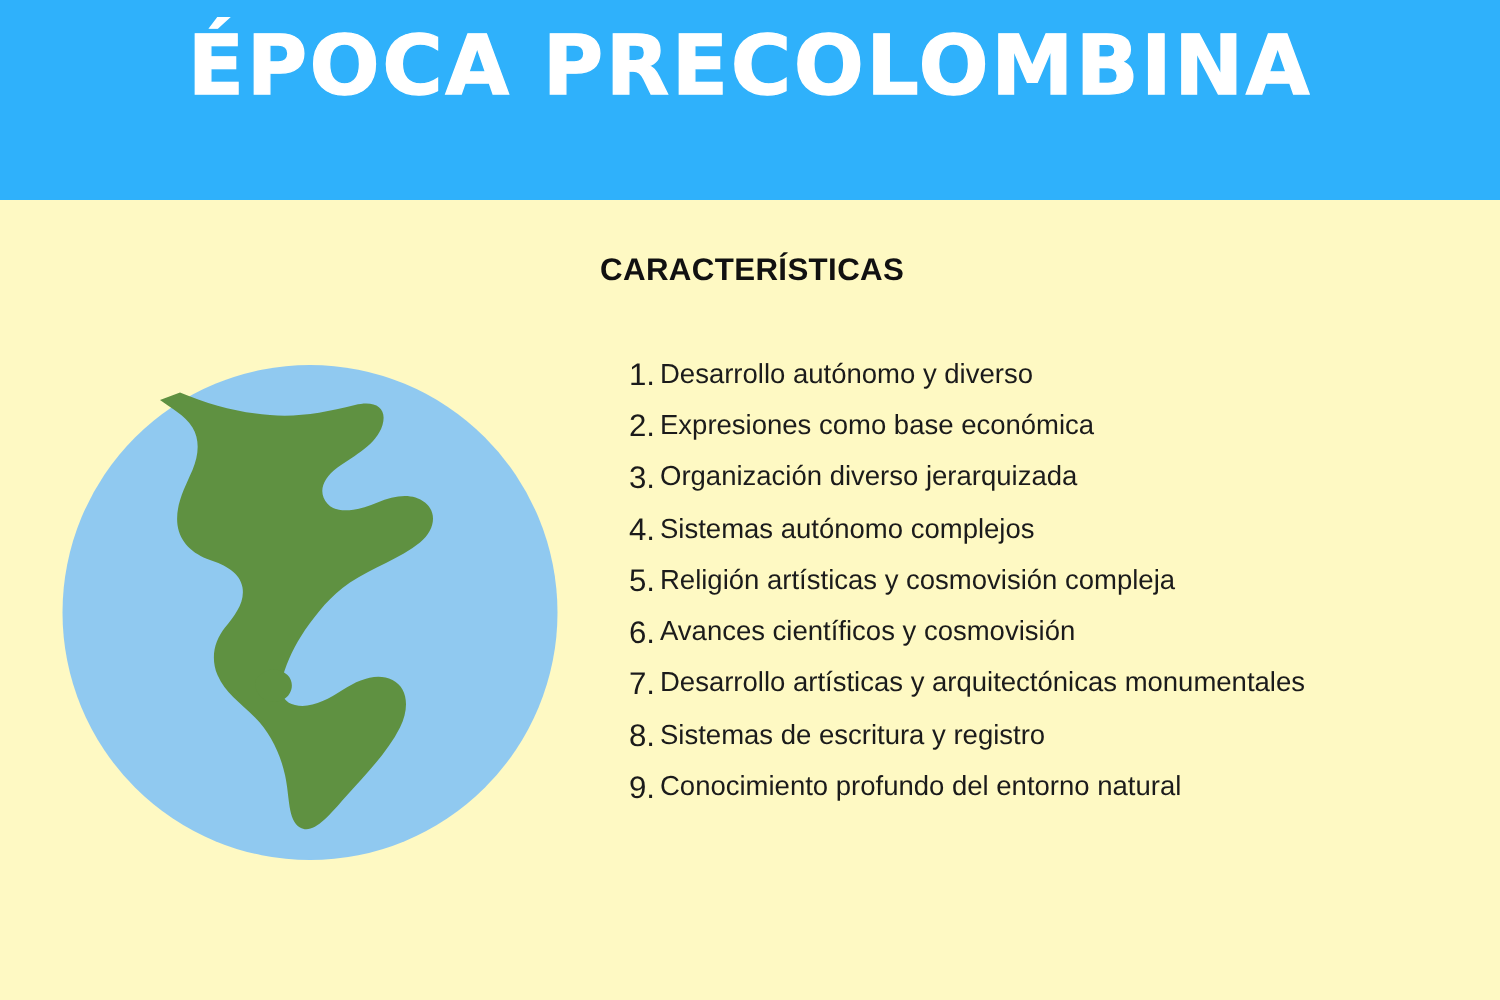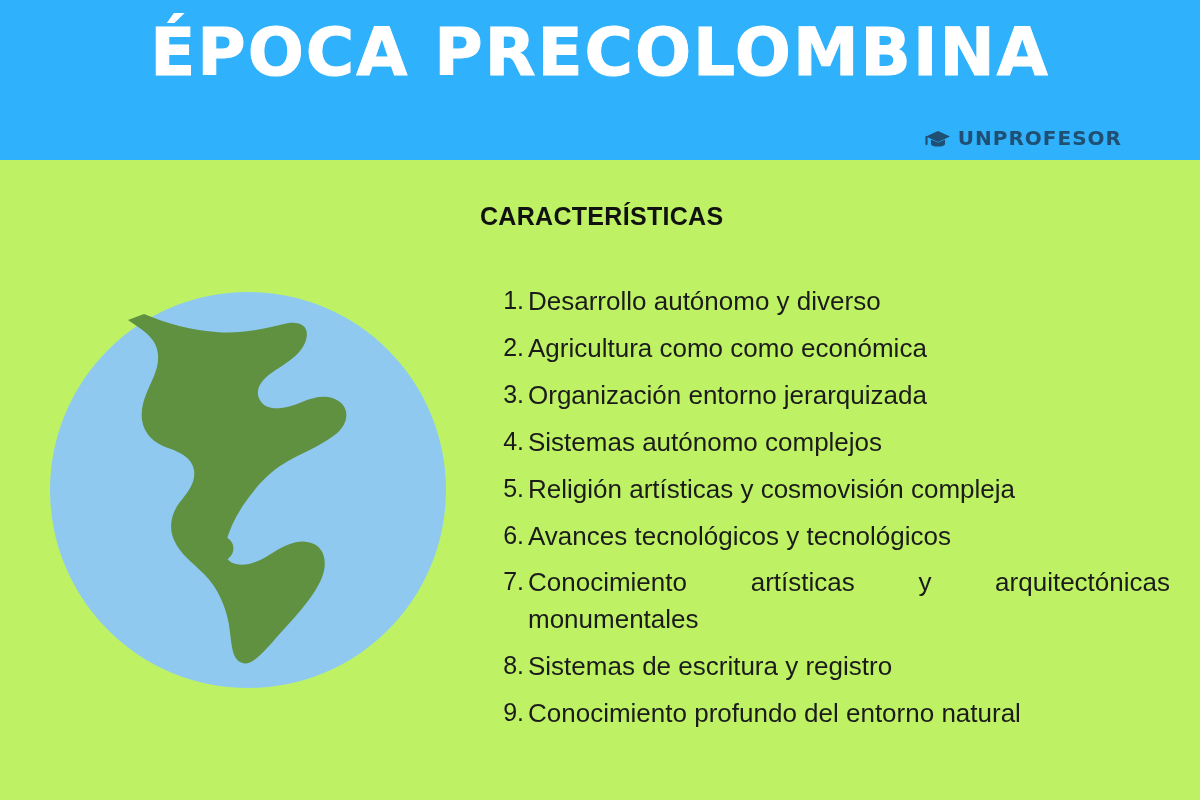--- a/index.html
+++ b/index.html
@@ -10,21 +10,21 @@
     width: 1200px;
     height: 800px;
     background: #ffffff;
     font-family: "Liberation Sans", sans-serif;
     overflow: hidden;
   }
   .page {
     position: relative;
     width: 1200px;
     height: 800px;
-    background: #bef264;
+    background: #fef9c3;
     box-sizing: border-box;
   }
 
   
   .banner {
     position: absolute;
     left: 0;
     top: 0;
     width: 1200px;
     height: 160px;
@@ -108,21 +108,21 @@
   }
   .char-list {
     margin: 52px 0 0 0;
     padding: 0 10px 0 58px;
     list-style: none;
     counter-reset: charitem;
   }
   .char-list li {
     position: relative;
     counter-increment: charitem;
-    font-size: 26px;
+    font-size: 22px;
     color: #1b1b1b;
     line-height: 1.42;
     margin-bottom: 10px;
     text-align: justify;
     text-justify: inter-word;
     font-family: "Liberation Sans", sans-serif;
   }
   .char-list li::before {
     content: counter(charitem) ".";
     position: absolute;
@@ -140,30 +140,20 @@
   }
 </style>
 </head>
 <body>
 
 <div class="page">
 
   <div class="banner">
     <div class="banner-title">ÉPOCA PRECOLOMBINA</div>
 
-    <div class="brand">
-      <span class="brand-icon">
-        <svg viewBox="0 0 26 18" width="26" height="18" aria-hidden="true">
-          <path d="M1 7.5 L13 2 L25 7.5 L13 13 Z" fill="#1f4f73"></path>
-          <path d="M6 10.5 L6 15 C6 16.6 9.1 17.6 13 17.6 C16.9 17.6 20 16.6 20 15 L20 10.5 L13 13.6 Z" fill="#1f4f73"></path>
-          <rect x="0.4" y="7" width="2.2" height="9" rx="1" fill="#1f4f73"></rect>
-        </svg>
-      </span>
-      <span class="brand-text">UNPROFESOR</span>
-    </div>
   </div>
 
   <div class="content">
 
     <div class="globe-wrap">
       <svg class="globe-svg" viewBox="0 0 400 400" aria-hidden="true">
         <circle cx="200" cy="200" r="198" fill="#90c9f0"></circle>
         <path fill="#5f9141" d="M96 24
           C120 34 142 40 168 42
           C190 44 212 40 236 34
@@ -199,25 +189,25 @@
           C170 274 160 270 157 262
           C155 256 156 253 160 250 Z"></path>
       </svg>
     </div>
 
     <div class="list-col">
       <div class="section-heading">CARACTERÍSTICAS</div>
 
       <ol class="char-list">
         <li class="no-justify">Desarrollo autónomo y diverso</li>
-        <li class="no-justify">Agricultura como como económica</li>
-        <li class="no-justify">Organización entorno jerarquizada</li>
+        <li class="no-justify">Expresiones como base económica</li>
+        <li class="no-justify">Organización diverso jerarquizada</li>
         <li class="no-justify">Sistemas autónomo complejos</li>
         <li class="no-justify">Religión artísticas y cosmovisión compleja</li>
-        <li class="no-justify">Avances tecnológicos y tecnológicos</li>
-        <li>Conocimiento artísticas y arquitectónicas monumentales</li>
+        <li class="no-justify">Avances científicos y cosmovisión</li>
+        <li>Desarrollo artísticas y arquitectónicas monumentales</li>
         <li class="no-justify">Sistemas de escritura y registro</li>
         <li class="no-justify">Conocimiento profundo del entorno natural</li>
       </ol>
     </div>
 
   </div>
 </div>
 
 </body></html>

